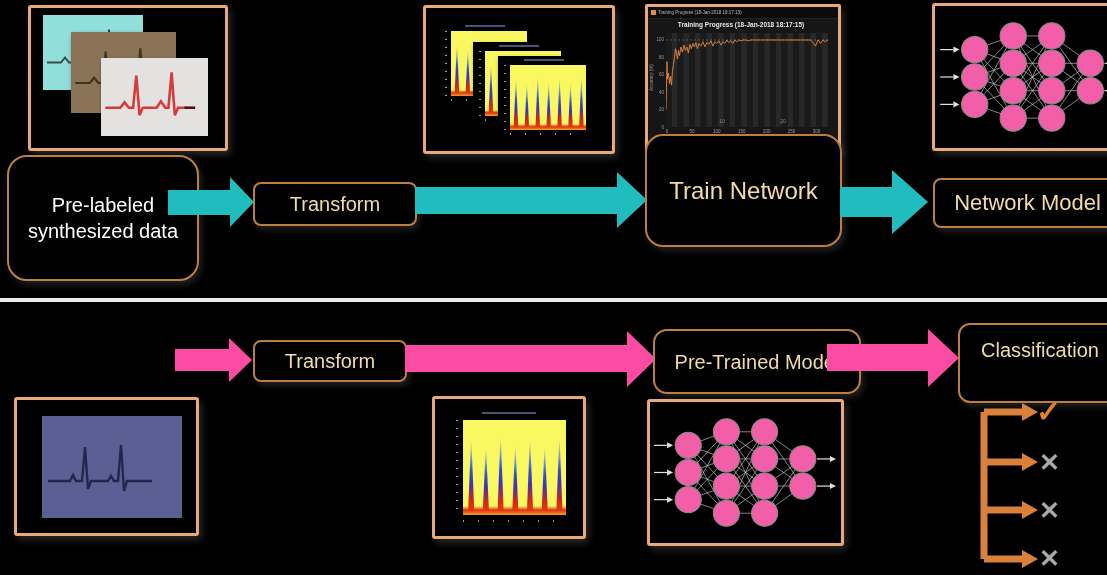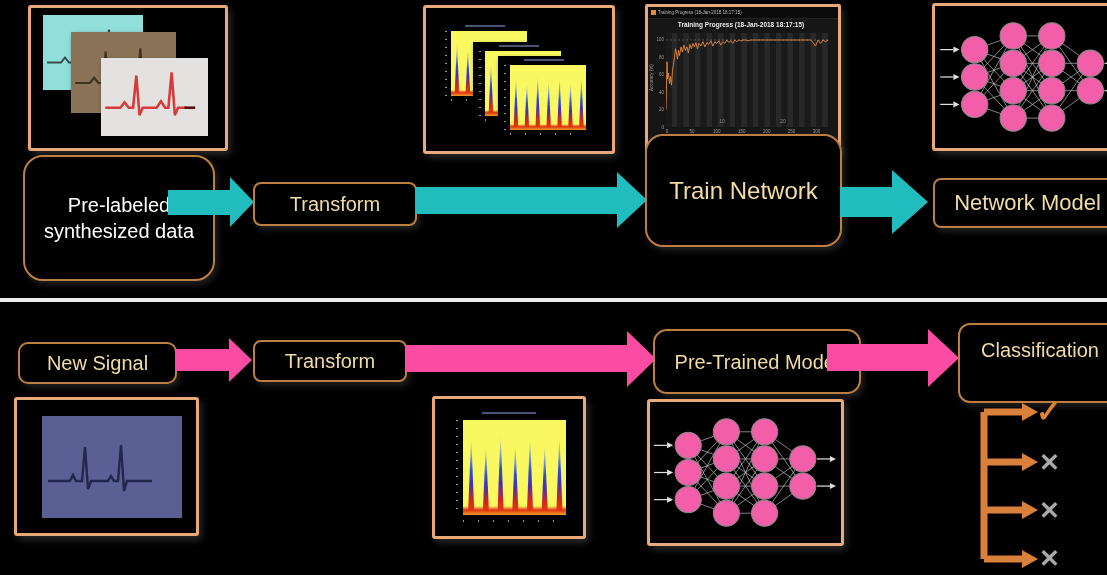--- a/index.html
+++ b/index.html
@@ -3,21 +3,21 @@
 <meta charset="utf-8">
 <style>
   html,body{margin:0;padding:0;background:#000;}
   #stage{position:relative;width:1107px;height:575px;background:var(--background,#000);
          overflow:hidden;font-family:"Liberation Sans",sans-serif;}
   .frame{position:absolute;background:#000;border:3px solid var(--frame-border);
          border-radius:3px;box-shadow:3px 4px 7px rgba(140,140,140,.28);}
   .lbox{position:absolute;background:#000;border:2px solid var(--label-border);
         color:var(--label-text);display:flex;align-items:center;justify-content:center;
         text-align:center;box-shadow:3px 4px 6px rgba(140,140,140,.22);line-height:1.3;}
-  .white-text{color:var(--white-text);margin-left:16px;}
+  .white-text{color:var(--white-text);}
   .shaft{position:absolute;}
   .teal{background:var(--teal-arrow);} .pink{background:var(--pink-arrow);}
   .head{position:absolute;width:0;height:0;}
   .card{position:absolute;box-shadow:2px 3px 5px rgba(0,0,0,.6);}
   .card svg{width:100%;height:100%;display:block;}
   #divider{position:absolute;background:var(--divider);}
   
   .spectro{position:absolute;background:#000;}
   .spectro-title{position:absolute;top:4%;left:28%;right:28%;height:2px;background:#4a5276;}
   .spectro-yticks{position:absolute;left:7%;top:11%;bottom:10%;width:2px;
@@ -264,23 +264,20 @@
         <circle cx="152" cy="83.5" r="13" fill="var(--node-pink)" stroke="#8a8a8a" stroke-width="1"></circle>
       </svg>
   </div>
 
   <div class="lbox" style="left:933px;top:178px;width:185px;height:46px;border-radius:8px;font-size:22px">
     <span>Network Model</span>
   </div>
 
   <div id="divider" style="left:0;top:298px;width:1107px;height:4px"></div>
 
-  <div class="lbox" style="left:18px;top:342px;width:155px;height:38px;border-radius:10px;font-size:20px">
-    <span>New Signal</span>
-  </div>
 
   <div class="shaft pink" style="left:175px;top:349px;width:54px;height:22px"></div>
   <div class="head" style="left:229px;top:338px;border-top:22px solid transparent;border-bottom:22px solid transparent;border-left:23px solid var(--pink-arrow)"></div>
 
   <div class="lbox" style="left:253px;top:340px;width:150px;height:38px;border-radius:8px;font-size:20px">
     <span>Transform</span>
   </div>
 
   <div class="shaft pink" style="left:405px;top:345px;width:222px;height:27px"></div>
   <div class="head" style="left:627px;top:331px;border-top:28px solid transparent;border-bottom:28px solid transparent;border-left:29px solid var(--pink-arrow)"></div>

